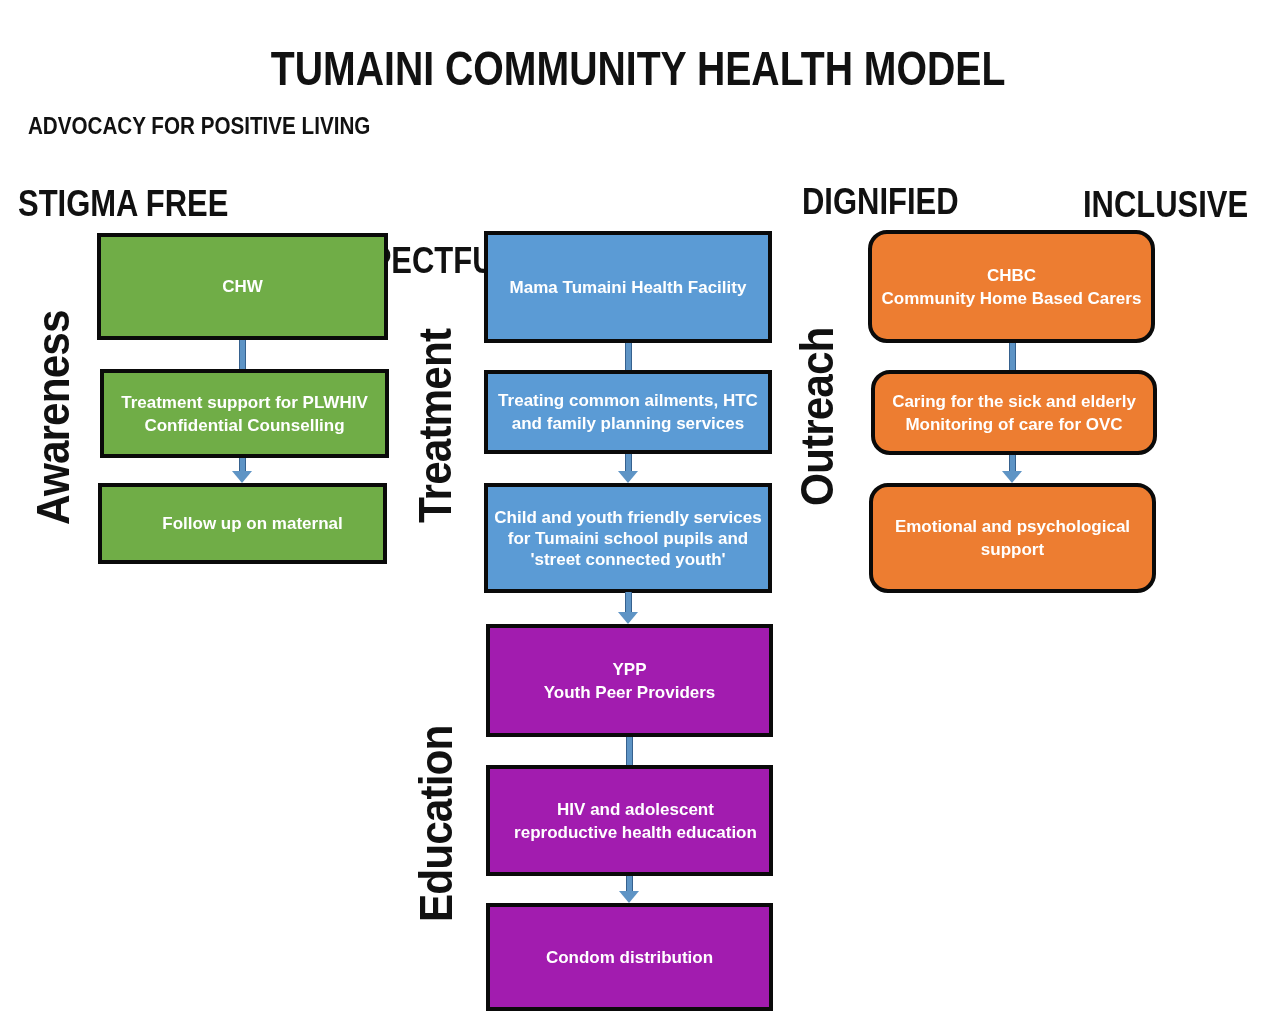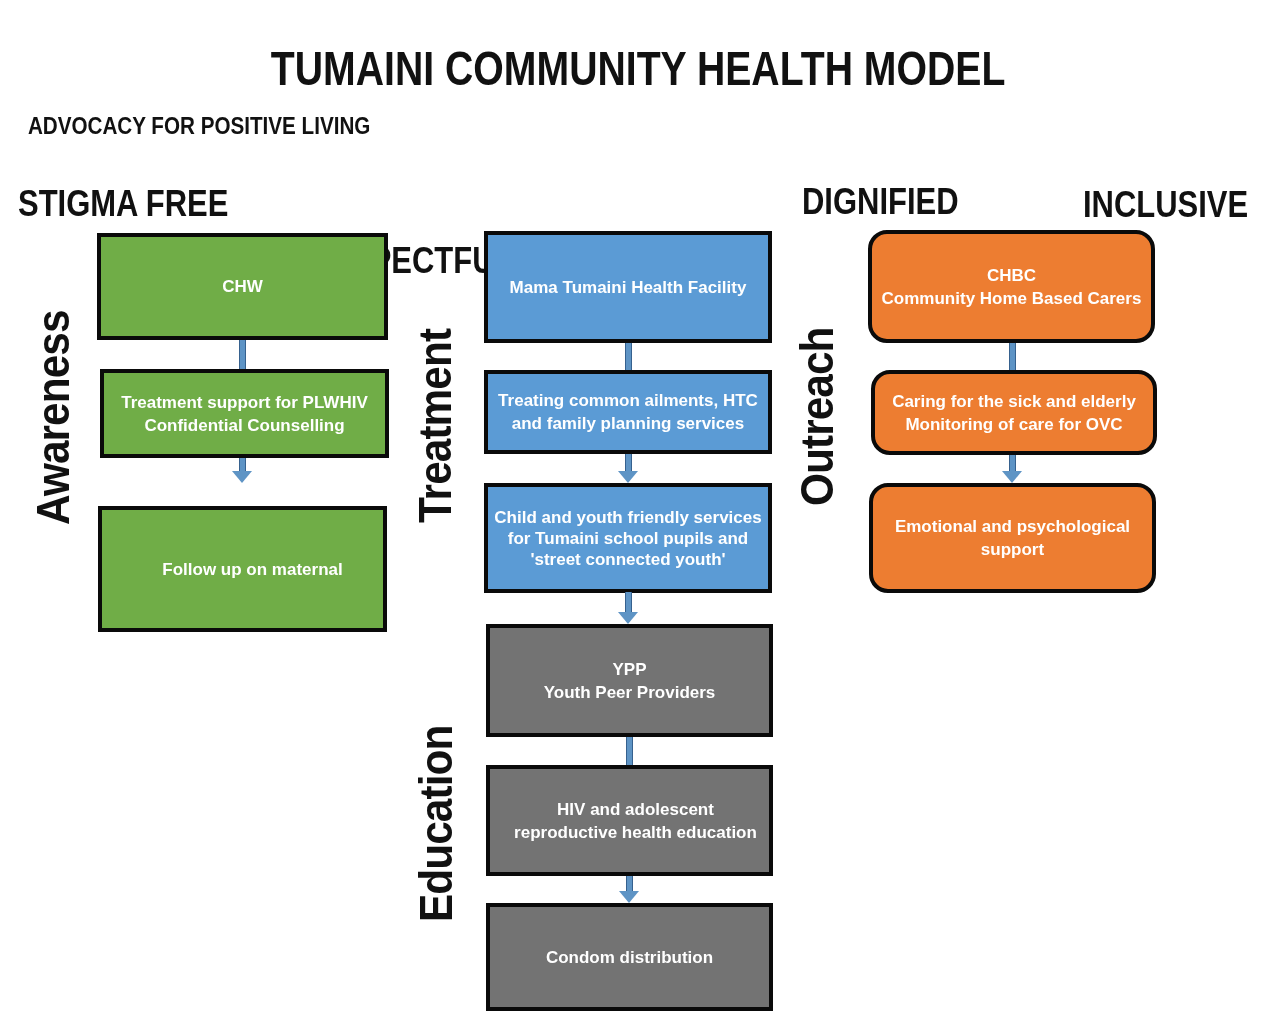--- a/index.html
+++ b/index.html
@@ -34,26 +34,26 @@
   .rl-education { left:412px; top:922px; }
 
   
   .box { position:absolute; box-sizing:border-box; border:4px solid #0a0a0a;
          display:flex; flex-direction:column; justify-content:center; align-items:center;
          text-align:center; color:#ffffff; font-weight:700; font-size:17px; line-height:23px; }
   .box .line { width:100%; }
   .green  { background:#70AD47; }
   .blue   { background:#5B9BD5; }
   .orange { background:#ED7D31;border-radius:19px; }
-  .yellow { background:#737373; }
+  .yellow { background:#a21caf; }
   .tight  { line-height:21px; }
 
   .g1 { left:97px;  top:233px; width:291px; height:107px; }
   .g2 { left:100px; top:369px; width:289px; height:89px;  }
-  .g3 { left:98px;  top:506px; width:289px; height:126px;padding-left:20px; }
+  .g3 { left:98px;  top:483px; width:289px; height:81px;padding-left:20px; }
 
   .b1 { left:484px; top:231px; width:288px; height:112px; }
   .b2 { left:484px; top:370px; width:288px; height:84px;  }
   .b3 { left:484px; top:483px; width:288px; height:110px; }
 
   .o1 { left:868px; top:230px; width:287px; height:113px; }
   .o2 { left:871px; top:370px; width:286px; height:85px;  }
   .o3 { left:869px; top:483px; width:287px; height:110px; }
 
   .y1 { left:486px; top:624px; width:287px; height:113px; }

